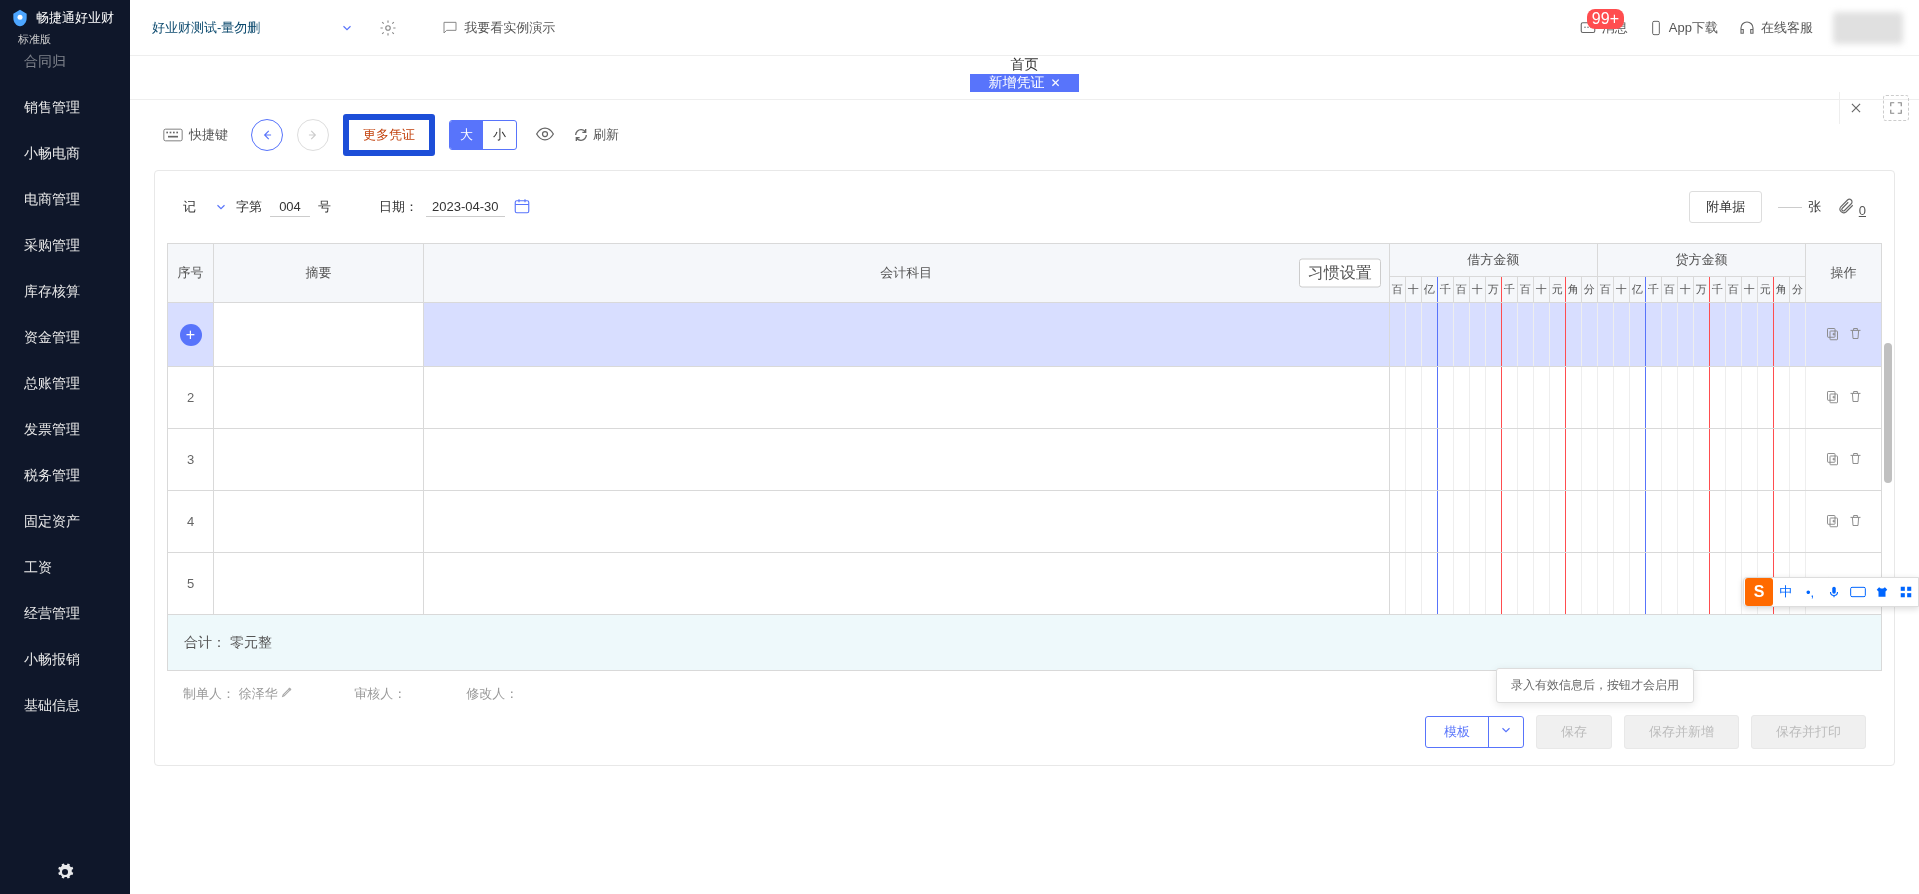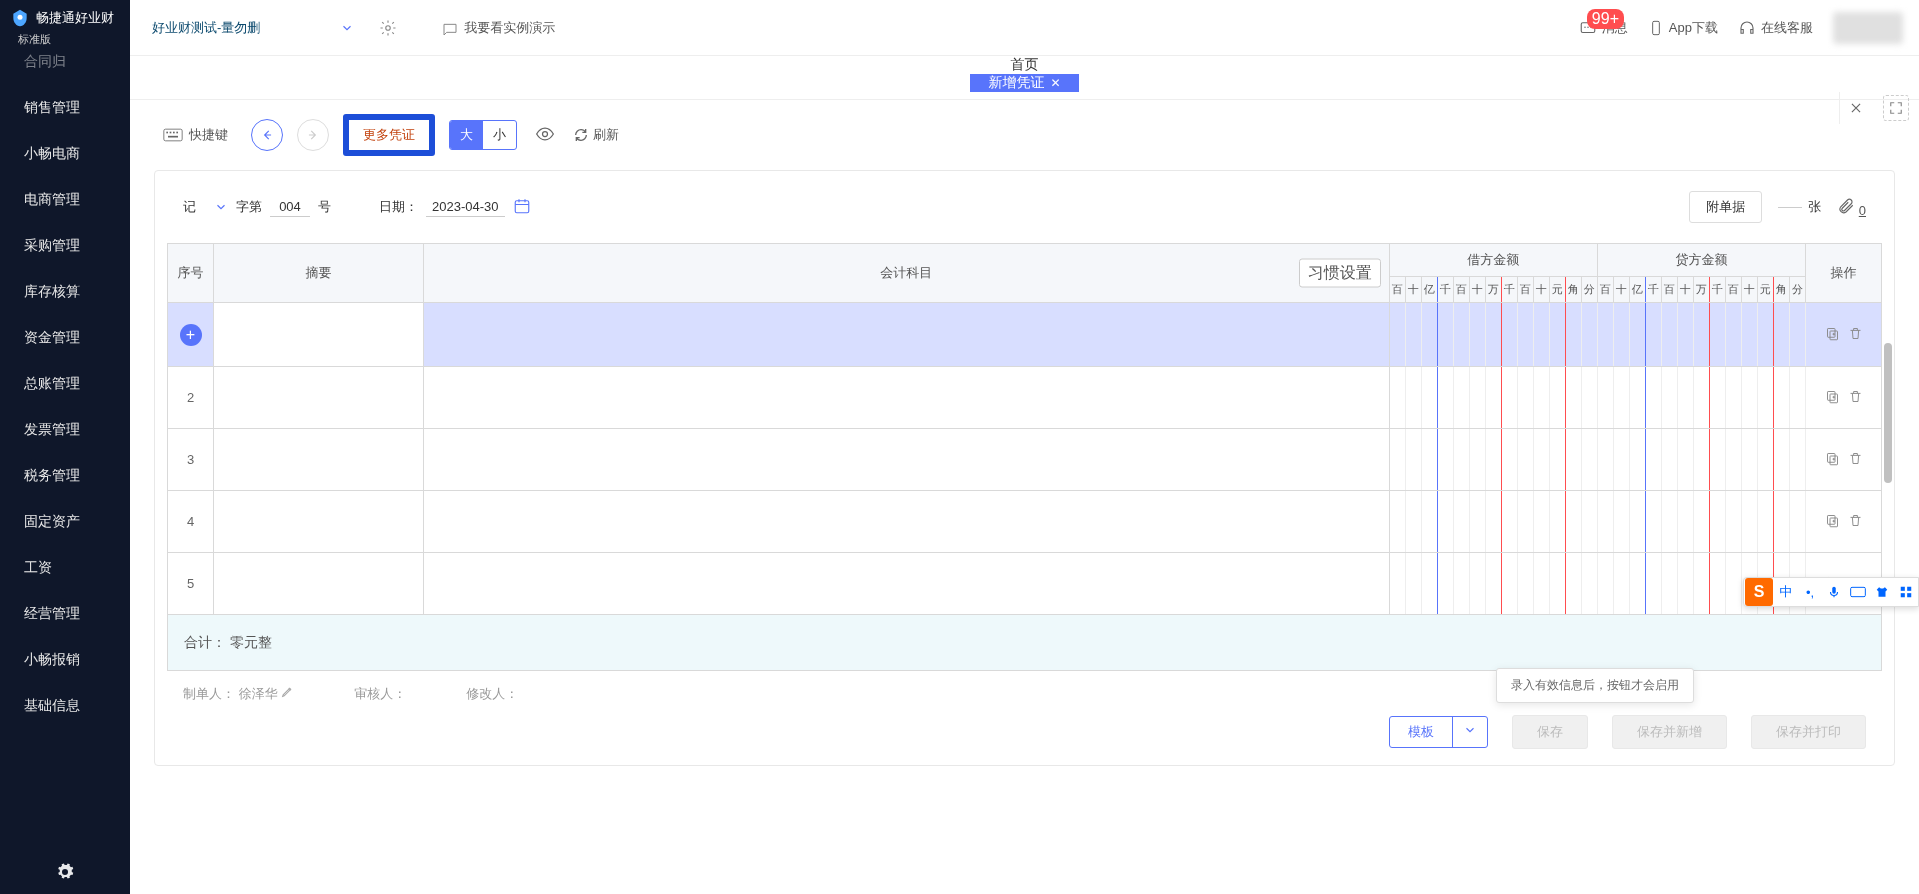--- a/index.html
+++ b/index.html
@@ -18,21 +18,21 @@
     
     
     .main { flex: 1; display: flex; flex-direction: column; position: relative; }
     
     
     .header { display: flex; align-items: center; height: 56px; padding: 0 16px; border-bottom: 1px solid #eee; }
     .header-left { display: flex; align-items: center; gap: 20px; }
     .project-select { display: flex; align-items: center; gap: 80px; color: #0c4a6e; cursor: pointer; padding-left: 6px;}
     .project-select .chevron { color: #5874fb; }
     .header-icon-btn { cursor: pointer; color: #666; display: flex; align-items: center; justify-content:center; width: 28px; height: 28px; }
-    .demo-link { display: flex; align-items: flex-end; gap: 6px; color: #555; cursor: pointer; margin-left: 20px;}
+    .demo-link { display: flex; align-items: flex-start; gap: 6px; color: #555; cursor: pointer; margin-left: 20px;}
     .header-right { margin-left: auto; display: flex; align-items: center; gap: 20px; }
     .header-action { display: flex; align-items: center; gap: 5px; cursor: pointer; color: #555; position: relative; }
     .badge { position: absolute; top: -10px; left: 8px; background: #ff4d4f; color: #fff; font-size: 16px; padding: 1px 5px; border-radius: 8px; }
     .avatar-blur { width: 70px; height: 32px; background: #e0e0e0; border-radius: 4px; filter: blur(3px); }
     
     
     .tabs-bar { display: flex; align-items: center; height: 44px; border-bottom: 1px solid #eee; position: relative; flex-direction: column;}
     .tab { padding: 0 18px; height: 100%; display: flex; align-items: center; gap: 6px; cursor: pointer; font-size: 14px; }
     .tab.active { background: #5874fb; color: #fff; }
     .tab-close { font-size: 12px; }
@@ -108,21 +108,21 @@
     
     .doc-footer { display: flex; align-items: center; padding: 14px 28px 0; gap: 60px; color: #999; font-size: 13px;}
     .doc-footer .edit-ic { cursor: pointer; }
     
     
     .action-bar { display: flex; align-items: center; padding: 12px 28px 0; gap: 12px; position: relative;}
     .action-bar .spacer { flex: 1; }
     .tpl-btn { display: flex; border: 1px solid #5874fb; border-radius: 3px; overflow: hidden; cursor: pointer;}
     .tpl-btn span:first-child { padding: 6px 18px; color: #5874fb;}
     .tpl-btn span:last-child { padding: 6px 10px; border-left: 1px solid #5874fb; color: #5874fb;}
-    .abtn { padding: 7px 24px; border-radius: 3px; cursor: not-allowed; background: #f0f0f0; color: #bbb; border: 1px solid #e8e8e8; margin-left: 12px;}
+    .abtn { padding: 7px 24px; border-radius: 3px; cursor: not-allowed; background: #f0f0f0; color: #bbb; border: 1px solid #e8e8e8;}
     
     .tooltip { position: absolute; bottom: 46px; right: 200px; background: #fff; border: 1px solid #ddd; box-shadow: 0 2px 8px rgba(0,0,0,0.1); padding: 8px 14px; border-radius: 3px; font-size: 12px; color: #666;}
     
     
     .ime-bar { position: absolute; right: 0; top: 577px; display: flex; align-items: center; background: #fff; border: 1px solid #ddd; border-radius: 4px 0 0 4px; box-shadow: 0 2px 6px rgba(0,0,0,0.15); height: 30px;}
     .ime-s { width: 28px; height: 28px; background: #ff6a00; color: #fff; display:flex; align-items:center; justify-content:center; font-weight:bold; font-size: 16px; border-radius: 3px; margin: 1px;}
     .ime-ic { width: 24px; display:flex; align-items:center; justify-content:center; color: #0066ff;}
     
     .chevron-svg { width: 14px; height: 14px; }
   </style>

